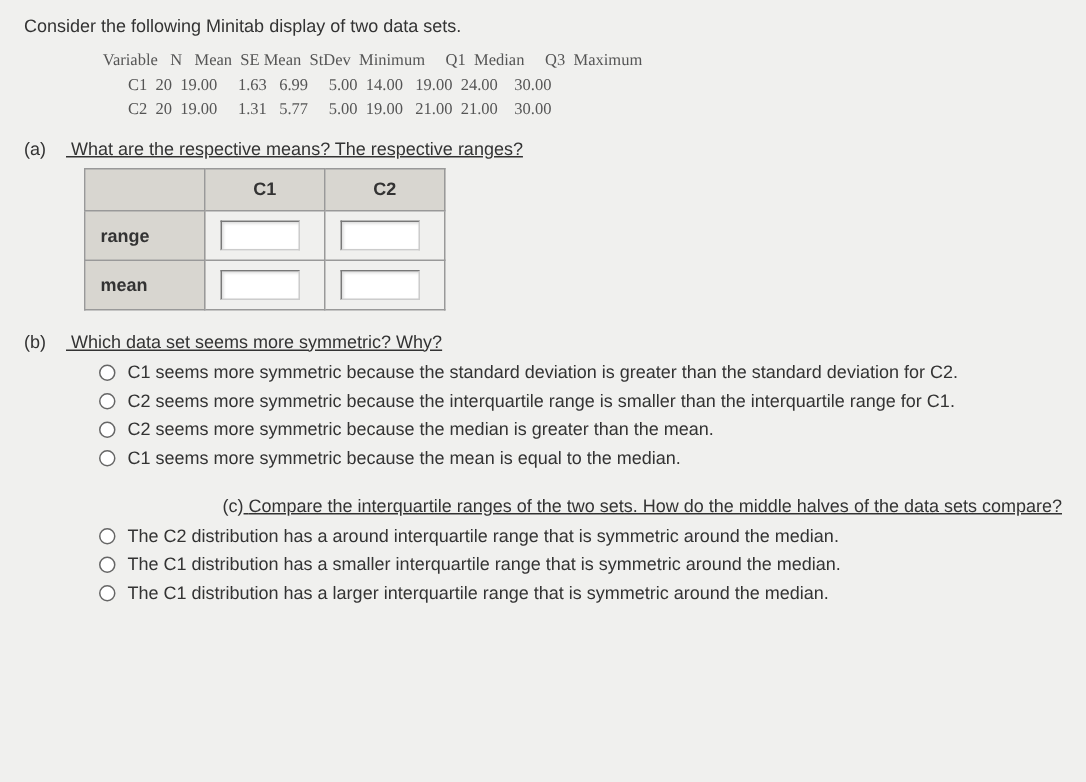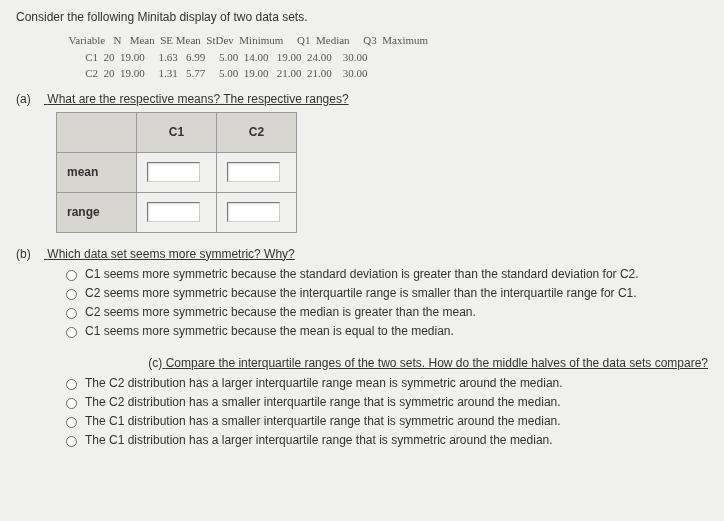--- a/index.html
+++ b/index.html
@@ -26,42 +26,42 @@
     .question { margin: 8px 0 6px 0; text-decoration: underline; }
     .data-table {
       border-collapse: collapse;
       margin: 6px 0 14px 40px;
     }
     .data-table th, .data-table td {
       border: 1px solid #999;
       padding: 6px 10px;
       text-align: center;
       min-width: 80px;
-      height: 40px;
+      height: 28px;
     }
     .data-table th {
       background: #d8d6d0;
       font-weight: bold;
     }
     .data-table .rowhead {
       background: #d8d6d0;
       font-weight: bold;
       text-align: left;
       min-width: 60px;
     }
     .data-table .corner { background: #d8d6d0; }
     .input-cell {
       background: #fff;
       border: 1px inset #ccc;
       width: 90%;
       height: 20px;
       box-shadow: inset 1px 1px 2px rgba(0,0,0,0.15);
     }
     .options { margin: 6px 0 14px 50px; }
-    .option-row { margin: 5px 0; display: flex; align-items: flex-end; }
+    .option-row { margin: 5px 0; display: flex; align-items: flex-start; }
     .radio {
       display: inline-block;
       width: 11px;
       height: 11px;
       border: 1px solid #666;
       border-radius: 50%;
       margin-right: 8px;
       margin-top: 2px;
       flex-shrink: 0;
       background: #fff;
@@ -85,30 +85,30 @@
 </div>
 
 <table class="data-table">
   <tbody>
       <tr>
     <th class="corner"></th>
     <th>C1</th>
     <th>C2</th>
   </tr>
   <tr>
-    <td class="rowhead">mean</td>
+    <td class="rowhead">range</td>
     <td>
           <div class="input-cell"></div>
         </td>
     <td>
           <div class="input-cell"></div>
         </td>
   </tr>
   <tr>
-    <td class="rowhead">range</td>
+    <td class="rowhead">mean</td>
     <td>
           <div class="input-cell"></div>
         </td>
     <td>
           <div class="input-cell"></div>
         </td>
   </tr>
 </tbody>
   </table>
 
@@ -135,25 +135,21 @@
     </div>
 </div>
 
 <div class="question section-c">
   <span class="part-label">(c)</span>
   <span>Compare the interquartile ranges of the two sets. How do the middle halves of the data sets compare?</span>
 </div>
 <div class="options">
   <div class="option-row">
       <span class="radio"></span>
-      <span class="option-text">The C2 distribution has a larger interquartile range mean is symmetric around the median.</span>
-    </div>
-  <div class="option-row">
-      <span class="radio"></span>
-      <span class="option-text">The C2 distribution has a smaller interquartile range that is symmetric around the median.</span>
+      <span class="option-text">The C2 distribution has a around interquartile range that is symmetric around the median.</span>
     </div>
   <div class="option-row">
       <span class="radio"></span>
       <span class="option-text">The C1 distribution has a smaller interquartile range that is symmetric around the median.</span>
     </div>
   <div class="option-row">
       <span class="radio"></span>
       <span class="option-text">The C1 distribution has a larger interquartile range that is symmetric around the median.</span>
     </div>
 </div>

